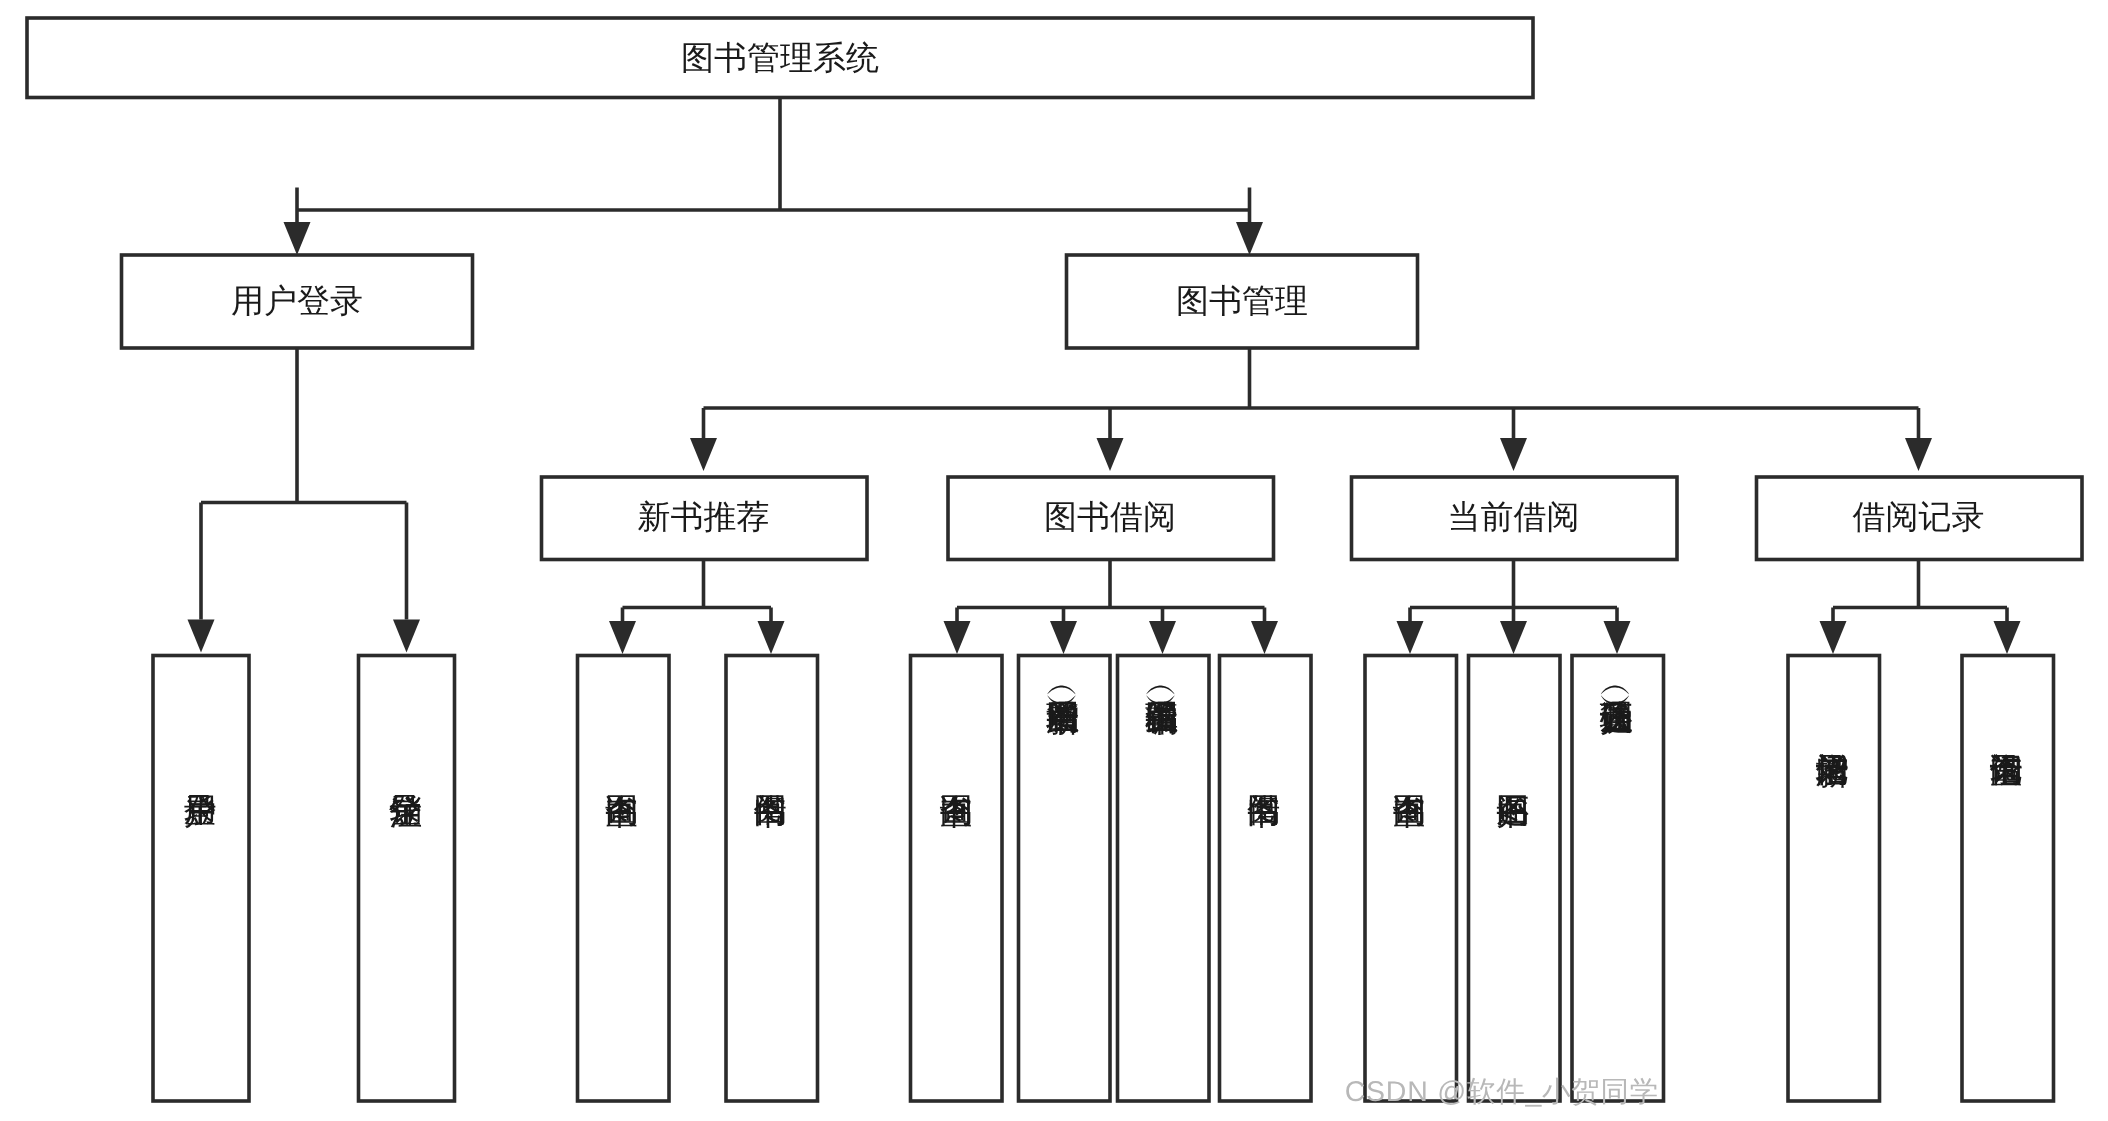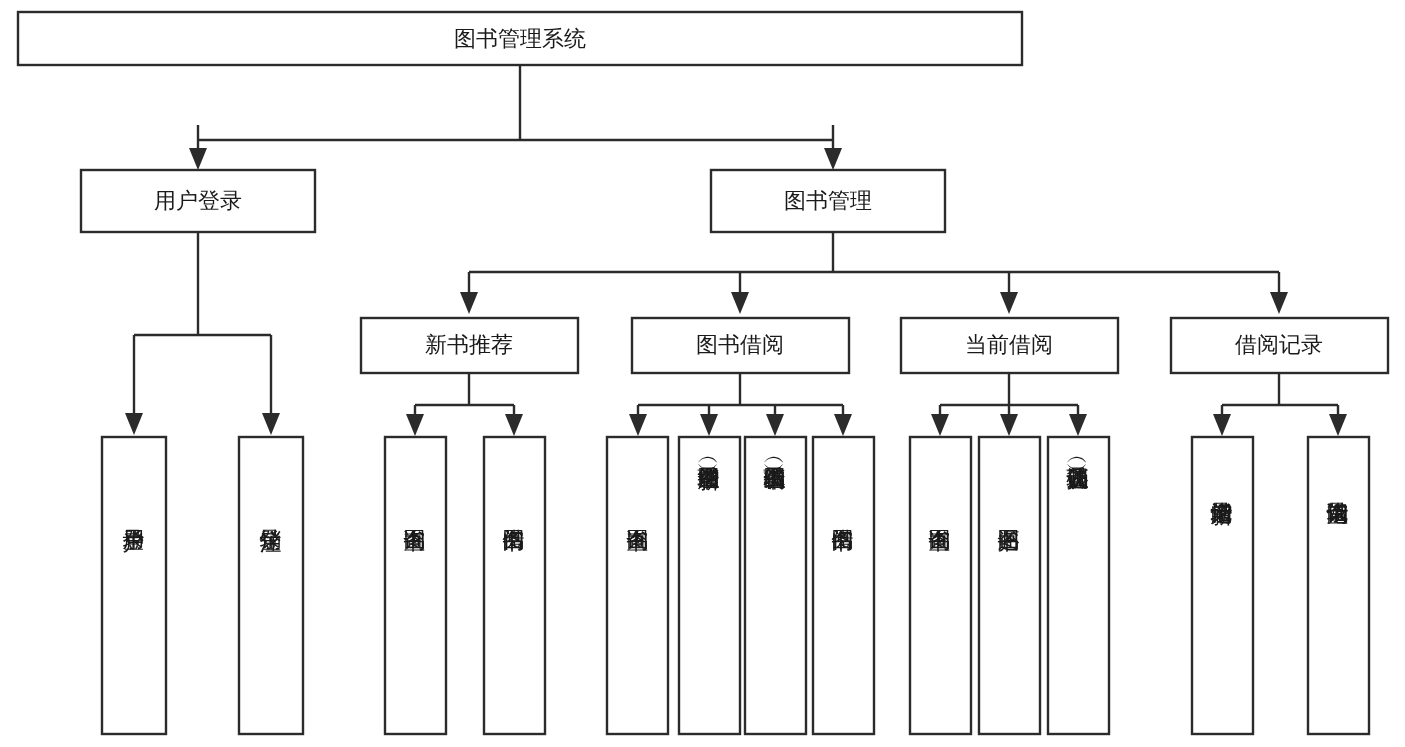--- a/index.html
+++ b/index.html
@@ -250,14 +250,15 @@
       <text class="node-label-vertical" x="1222" y="485" writing-mode="tb" glyph-orientation-vertical="0">新增借阅记录</text>
     </g>
 
     <g>
       <rect class="node-rect" x="1308" y="437" width="61" height="297"></rect>
       <text class="node-label-vertical" x="1338" y="485" writing-mode="tb" glyph-orientation-vertical="0">查询借阅记录</text>
     </g>
 
   </svg>
 
+  <div class="watermark">CSDN @软件_小贺同学</div>
 
 </div>
 
 </body></html>

